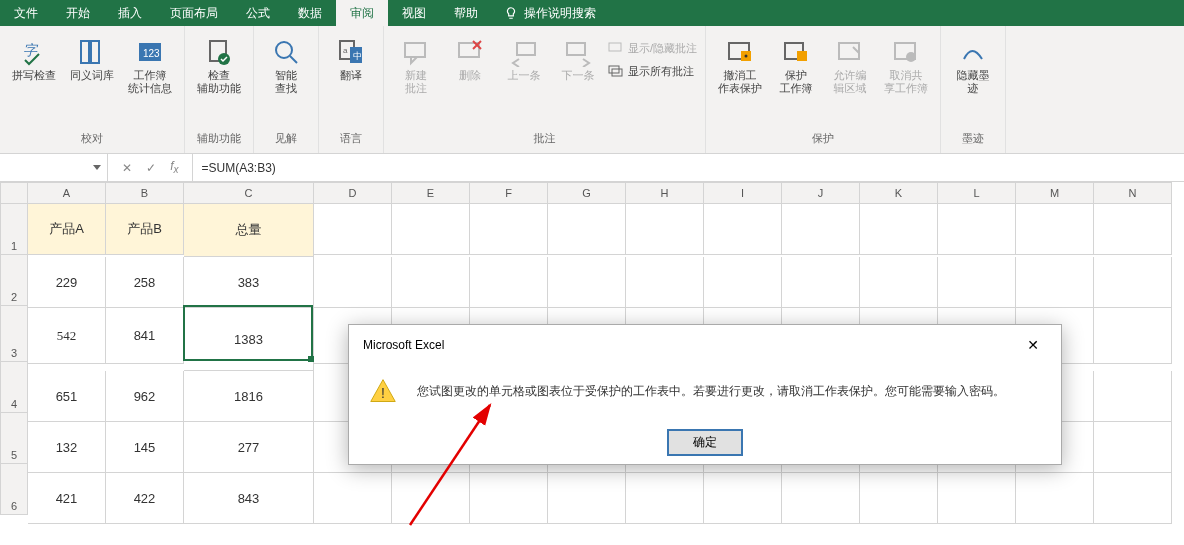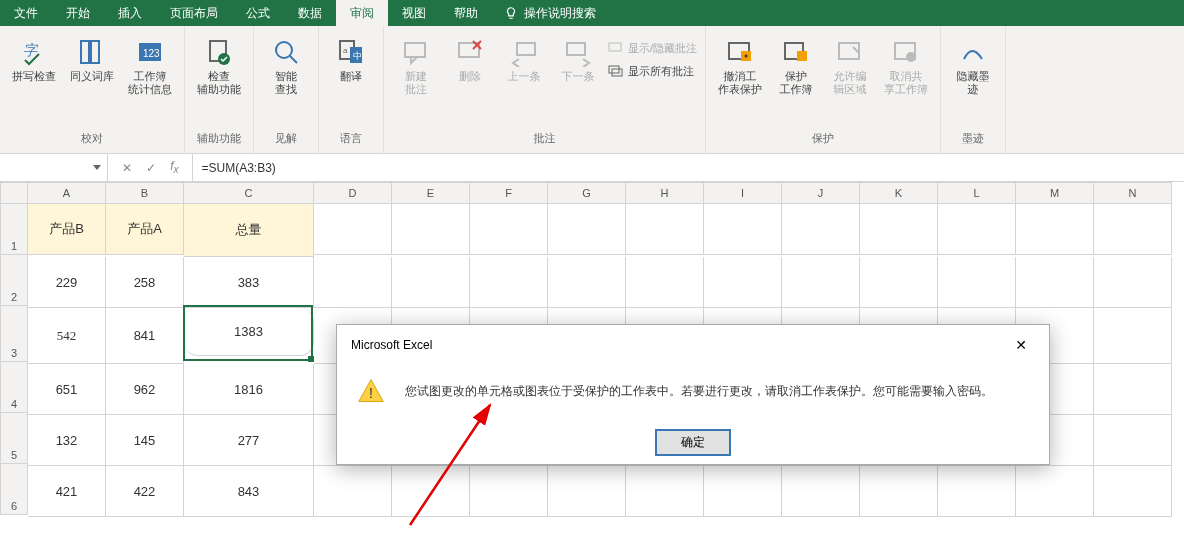--- a/index.html
+++ b/index.html
@@ -10,21 +10,21 @@
 .tab.active { background: #f3f2f1; color: #217346; }
 .tell-me { display: flex; align-items: center; padding: 0 12px; gap: 6px; }
 .tell-me svg { width: 14px; height: 14px; }
 
 .ribbon { display: flex; background: #f3f2f1; border-bottom: 1px solid #d4d4d4; height: 128px; }
 .group { display: flex; flex-direction: column; align-items: center; padding: 4px 8px 4px; border-right: 1px solid #e1e1e1; }
 .group-buttons { display: flex; gap: 6px; flex: 1; align-items: flex-start; padding-top: 4px; }
 .btn { display: flex; flex-direction: column; align-items: center; gap: 2px; font-size: 11px; color: #444; cursor: pointer; padding: 2px 4px; min-width: 48px; }
 .btn.disabled { color: #aaa; }
 .btn .icon { width: 32px; height: 32px; display: flex; align-items: center; justify-content: center; }
-.btn .lbl { text-align: center; line-height: 1.2; white-space: pre-line; }
+.btn .lbl { text-align: center; line-height: 1.2; white-space: pre-line; font-family: Liberation Mono, monospace; }
 .group-label { font-size: 11px; color: #666; padding: 3px 0; }
 .chk-row { display: flex; align-items: center; gap: 4px; font-size: 11px; color: #444; padding: 3px 0; }
 .chk-row.disabled { color: #aaa; }
 
 .formula-row { display: flex; align-items: center; height: 28px; border-bottom: 1px solid #d4d4d4; font-size: 12px; }
 .name-box { width: 108px; height: 100%; border-right: 1px solid #d4d4d4; display: flex; align-items: center; padding: 0 6px; color: #666; justify-content: space-between; }
 .name-box .dd { border-left: 4px solid transparent; border-right: 4px solid transparent; border-top: 5px solid #666; }
 .fbar-btns { display: flex; align-items: center; gap: 14px; padding: 0 14px; border-right: 1px solid #d4d4d4; height: 100%; color: #888; }
 .fbar-input { flex: 1; padding: 0 8px; color: #333; }
 
@@ -37,21 +37,21 @@
 .row-headers { display: flex; flex-direction: column; }
 .row-h { width: 28px; background: #f3f2f1; border: 1px solid #d4d4d4; border-top: none; display: flex; align-items: flex-end; justify-content: center; font-size: 11px; color: #555; padding-bottom: 2px; }
 
 .cells { position: relative; }
 .crow { display: flex; }
 .cell { border-right: 1px solid #d4d4d4; border-bottom: 1px solid #d4d4d4; display: flex; align-items: center; justify-content: center; font-size: 13px; color: #333; }
 .cell.hdr { background: rgba(255,228,153,0.38); font-weight: 500; }
 .sel-border { position: absolute; border: 2px solid #217346; pointer-events: none; }
 .sel-handle { position: absolute; width: 6px; height: 6px; background: #217346; bottom: -3px; right: -3px; }
 
-.dialog { position: absolute; left: 336px; top: 324px; width: 714px; background: #fff; border: 1px solid #aaa; box-shadow: 0 4px 20px rgba(0,0,0,0.3); }
+.dialog { position: absolute; left: 348px; top: 324px; width: 714px; background: #fff; border: 1px solid #aaa; box-shadow: 0 4px 20px rgba(0,0,0,0.3); }
 .dlg-title { display: flex; justify-content: space-between; align-items: center; padding: 10px 14px; font-size: 12px; }
 .dlg-close { width: 28px; height: 20px; display: flex; align-items: center; justify-content: center; cursor: pointer; font-size: 14px; }
 .dlg-body { display: flex; align-items: center; gap: 20px; padding: 12px 20px; font-size: 12px; color: #333; }
 .dlg-foot { display: flex; justify-content: center; padding: 12px 0 8px; }
 .dlg-btn { border: 2px solid #3a76b1; background: #e1e1e1; padding: 3px 24px; font-size: 12px; cursor: pointer; }
 .warn-icon { width: 28px; height: 28px; }
 
 .arrow { position: absolute; pointer-events: none; }
 </style>
 </head>
@@ -319,22 +319,22 @@
   <div class="row-headers" id="row-headers">
       <div class="row-h" style="height: 51px;">1</div>
       <div class="row-h" style="height: 51px;">2</div>
       <div class="row-h" style="height: 56px;">3</div>
       <div class="row-h" style="height: 51px;">4</div>
       <div class="row-h" style="height: 51px;">5</div>
       <div class="row-h" style="height: 51px;">6</div>
     </div>
   <div class="cells" id="cells">
       <div class="crow">
+        <div class="cell hdr" style="width: 78px; height: 51px;">产品A</div>
         <div class="cell hdr" style="width: 78px; height: 51px;">产品B</div>
-        <div class="cell hdr" style="width: 78px; height: 51px;">产品A</div>
         <div class="cell hdr" style="width: 130px; height: 53px;">总量</div>
         <div class="cell" style="width: 78px; height: 51px;"></div>
         <div class="cell" style="width: 78px; height: 51px;"></div>
         <div class="cell" style="width: 78px; height: 51px;"></div>
         <div class="cell" style="width: 78px; height: 51px;"></div>
         <div class="cell" style="width: 78px; height: 51px;"></div>
         <div class="cell" style="width: 78px; height: 51px;"></div>
         <div class="cell" style="width: 78px; height: 51px;"></div>
         <div class="cell" style="width: 78px; height: 51px;"></div>
         <div class="cell" style="width: 78px; height: 51px;"></div>
@@ -353,21 +353,21 @@
         <div class="cell" style="width: 78px; height: 51px;"></div>
         <div class="cell" style="width: 78px; height: 51px;"></div>
         <div class="cell" style="width: 78px; height: 51px;"></div>
         <div class="cell" style="width: 78px; height: 51px;"></div>
         <div class="cell" style="width: 78px; height: 51px;"></div>
         <div class="cell" style="width: 78px; height: 51px;"></div>
       </div>
       <div class="crow">
         <div class="cell" style="width: 78px; height: 56px; font-family: Liberation Serif, serif;">542</div>
         <div class="cell" style="width: 78px; height: 56px;">841</div>
-        <div class="cell" style="width: 130px; height: 48px; border-radius: 14px;">1383</div>
+        <div class="cell" style="width: 130px; height: 63px;">1383</div>
         <div class="cell" style="width: 78px; height: 56px;"></div>
         <div class="cell" style="width: 78px; height: 56px;"></div>
         <div class="cell" style="width: 78px; height: 56px;"></div>
         <div class="cell" style="width: 78px; height: 56px;"></div>
         <div class="cell" style="width: 78px; height: 56px;"></div>
         <div class="cell" style="width: 78px; height: 56px;"></div>
         <div class="cell" style="width: 78px; height: 56px;"></div>
         <div class="cell" style="width: 78px; height: 56px;"></div>
         <div class="cell" style="width: 78px; height: 56px;"></div>
         <div class="cell" style="width: 78px; height: 56px;"></div>

